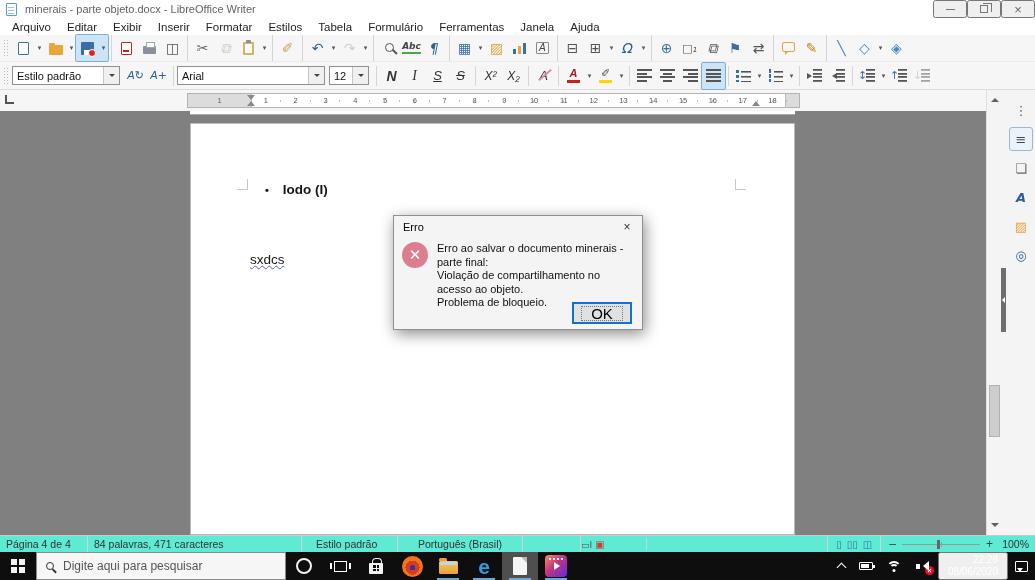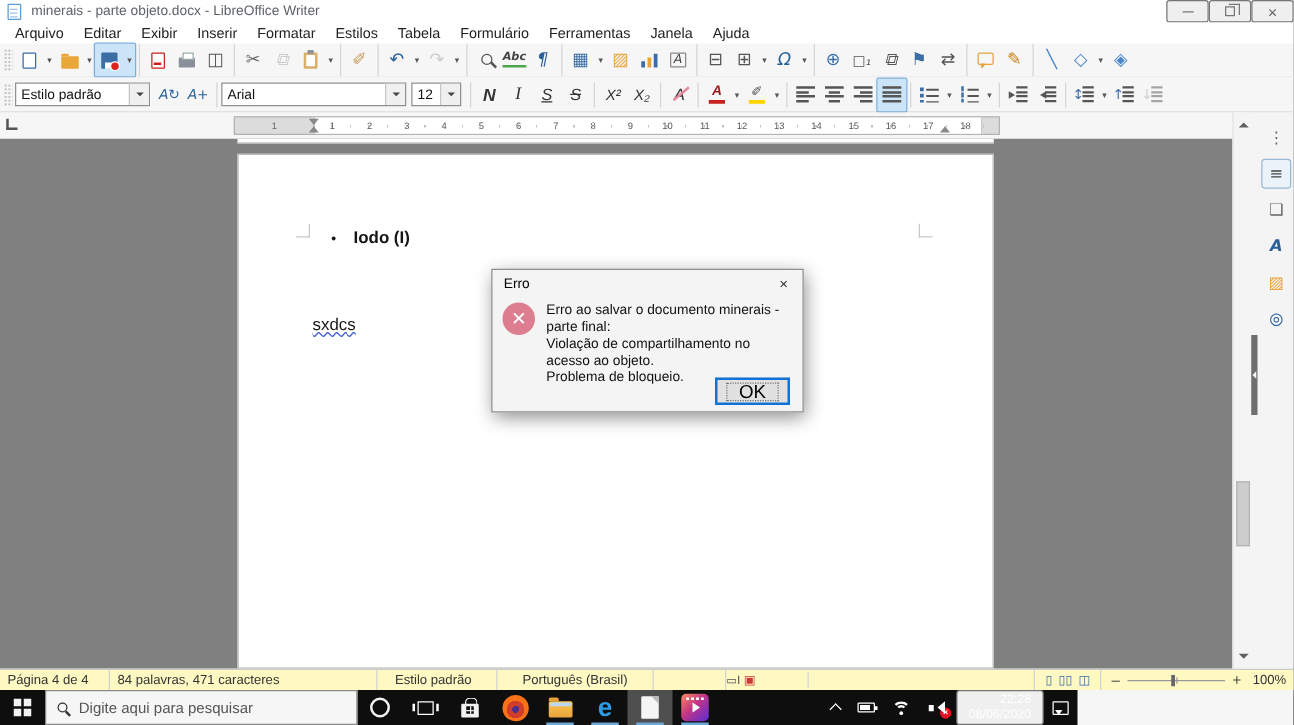--- a/index.html
+++ b/index.html
@@ -157,39 +157,39 @@
   .vthumb { position:absolute; left:2px; top:295px; width:11px; height:52px; background:#cdcdcd; border:1px solid #b2b2b2; }
   .sbhandle { position:absolute; left:14px; top:178px; width:5px; height:64px; background:#6e6e6e; display:flex; align-items:center; justify-content:center; }
   .sbhandle i { border:3px solid transparent; border-right-color:#fff; margin-left:-4px; }
   .sidebar { position:absolute; left:19px; top:0; width:30px; height:100%; display:flex; flex-direction:column; align-items:center; padding-top:8px; }
   .sb-btn { width:24px; height:24px; border:none; background:transparent; margin-bottom:5px; display:flex; align-items:center; justify-content:center; }
   .sb-btn .gl { font-size:13px; }
   .sb-btn.active { border:1px solid #9ab8d4; border-radius:3px; background:#eaf2fa; }
   .sb-btn.bold .gl { font-weight:bold; }
 
   
-  .statusbar { position:absolute; left:0; top:535px; width:1035px; height:17px; background:#fef9c3; border-top:1px solid #cacaca;
+  .statusbar { position:absolute; left:0; top:535px; width:1035px; height:17px; background:#5eead4; border-top:1px solid #cacaca;
                display:flex; align-items:center; font-size:10.5px; color:#333; }
   .st { height:100%; display:flex; align-items:center; padding-left:6px; border-right:1px solid #d2d2d2; }
   .st1 { width:88px; } .st2 { width:214px; } .st3 { width:96px; padding-left:14px; } .st4 { width:125px; padding-left:20px; } .st5 { width:58px; }
   .st6 { width:66px; justify-content:center; gap:8px; border-right:1px solid #d2d2d2; }
   .sticon { font-family:"DejaVu Sans",sans-serif; font-size:9px; color:#555; }
   .sticon.red { color:#cc3a3a; font-size:10px; }
   .stspace { flex:1; }
   .views { display:flex; gap:5px; padding:0 8px; border-left:1px solid #d2d2d2; height:100%; align-items:center; }
   .vbtn { border:none; background:transparent; font-family:"DejaVu Sans",sans-serif; font-size:10px; color:#3b6ea5; padding:0; }
   .zslider { display:flex; align-items:center; gap:6px; padding:0 8px; border-left:1px solid #d2d2d2; height:100%; }
   .zminus,.zplus { border:none; background:transparent; font-size:12px; color:#444; padding:0; }
   .ztrack { position:relative; width:78px; height:1px; background:#999; }
   .ztrack .tick { position:absolute; left:50%; top:-2px; width:1px; height:5px; background:#999; }
   .ztrack .thumb { position:absolute; left:45%; top:-4px; width:3px; height:9px; background:#666; }
   .zoomval { width:34px; text-align:right; padding-right:6px; font-size:10.5px; color:#333; }
 
   
-  .taskbar { position:absolute; left:0; top:552px; width:862px; height:28px; background:#0e0e0e; display:flex; }
+  .taskbar { position:absolute; left:0; top:552px; width:1035px; height:28px; background:#0e0e0e; display:flex; }
   .tk-start { width:36px; height:100%; display:flex; align-items:center; justify-content:center; background:transparent; border:none; }
   .winlogo { display:grid; grid-template-columns:6px 6px; gap:1.5px; }
   .winlogo i { width:6px; height:6px; background:#f2f2f2; }
   .searchbox { width:250px; height:28px; background:#f6f6f6; border:1px solid #8a8a8a; display:flex; align-items:center; padding-left:9px; }
   .smag { width:8px; height:8px; border:1.5px solid #333; border-radius:50%; position:relative; flex:0 0 auto; }
   .smag::after { content:""; position:absolute; width:5px; height:1.5px; background:#333; right:-4px; bottom:-2px; transform:rotate(45deg); }
   .searchbox input { border:none; background:transparent; outline:none; margin-left:9px; font-size:12px; color:#333; width:200px; font-family:"Liberation Sans",sans-serif; }
   .searchbox input::placeholder { color:#555; }
   .tk-btn { width:36px; height:100%; background:transparent; border:none; display:flex; align-items:center; justify-content:center; position:relative; }
   .tk-btn.running::after { content:""; position:absolute; bottom:0; left:7px; right:7px; height:2px; background:#6aa8d8; }

